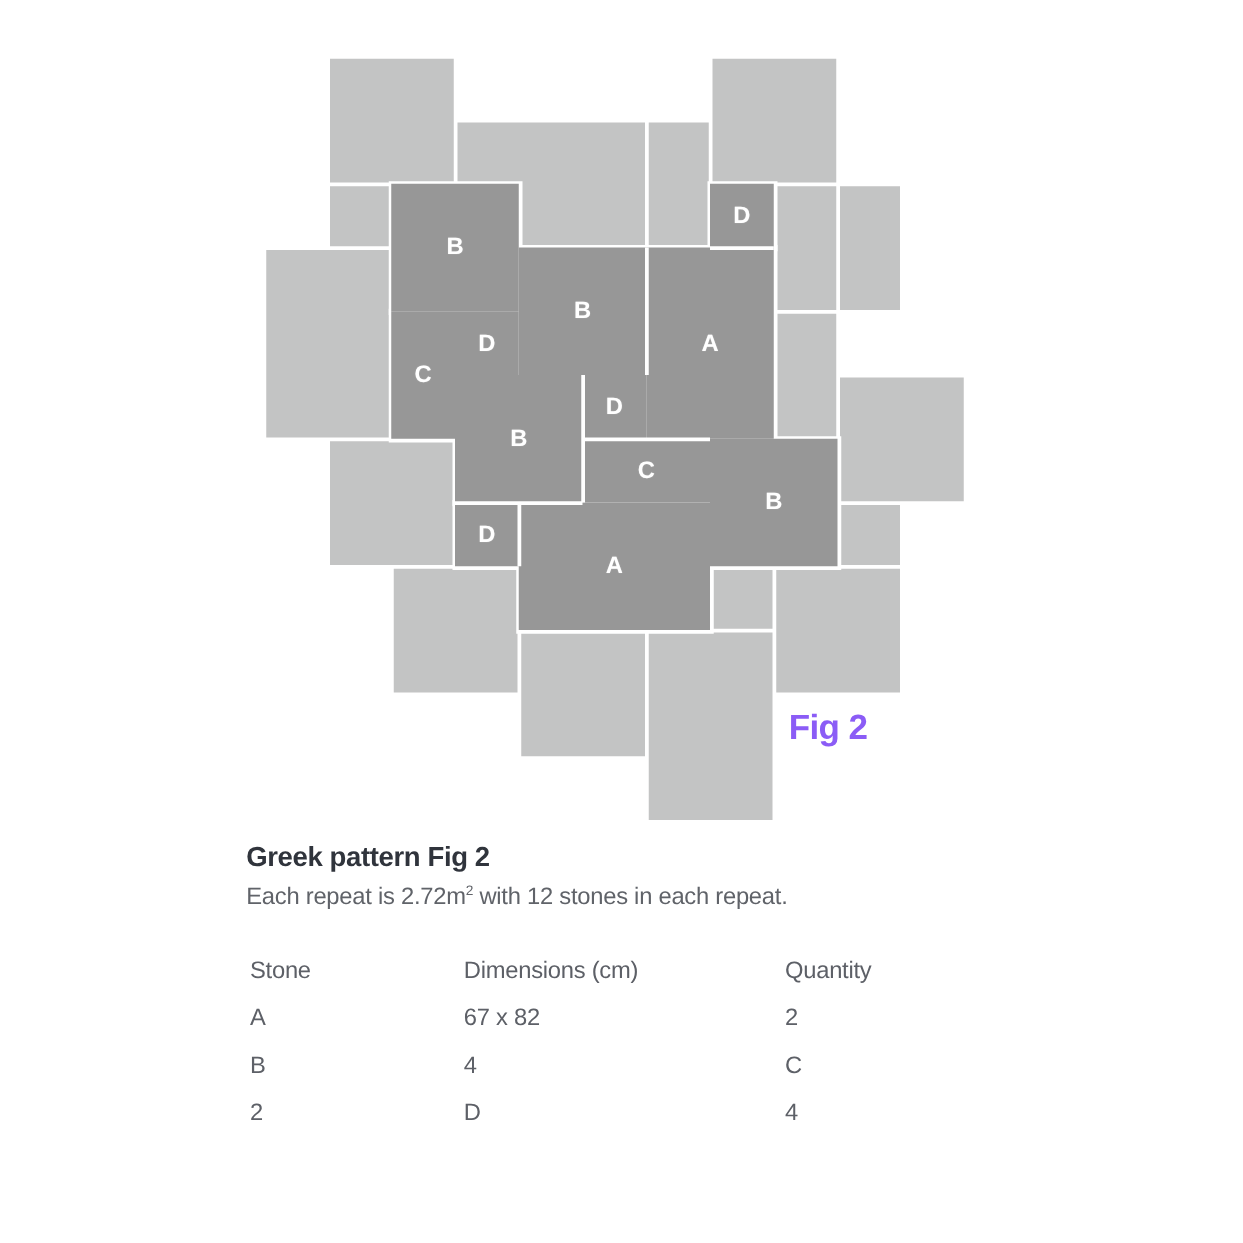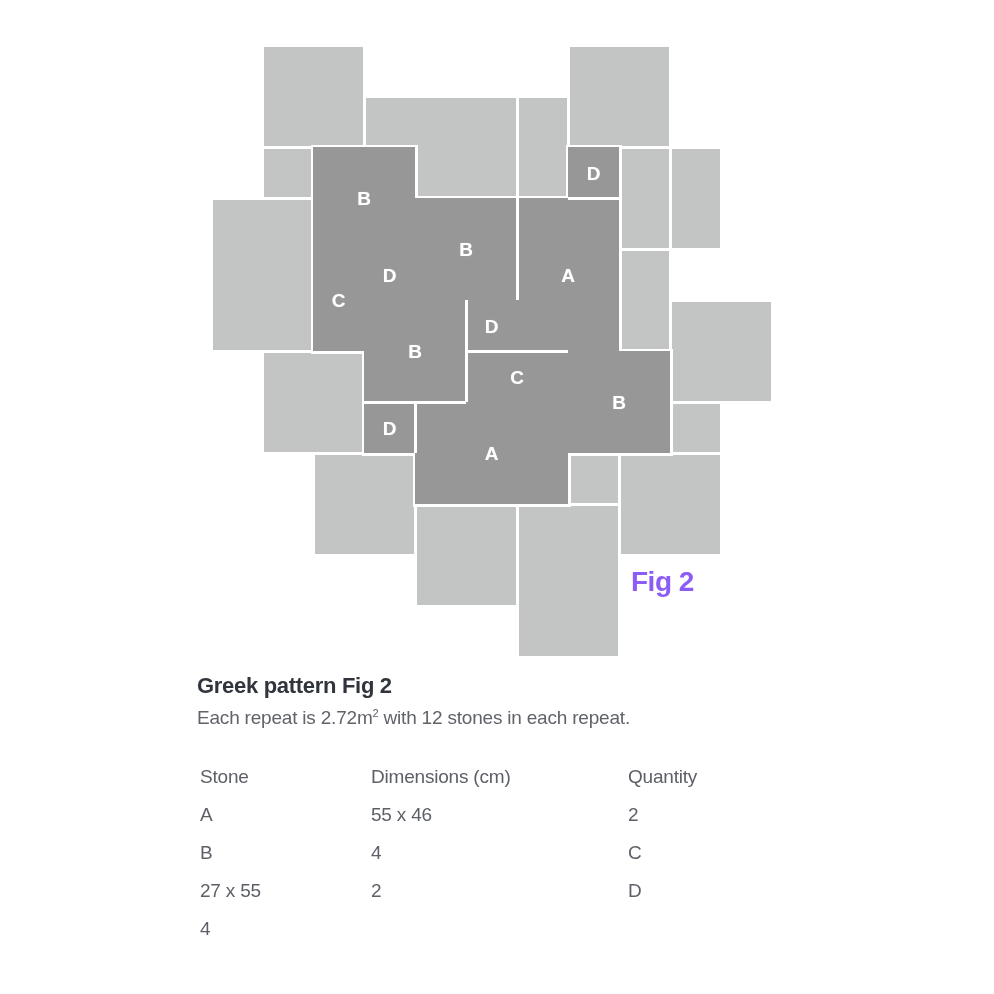--- a/index.html
+++ b/index.html
@@ -135,24 +135,23 @@
   <div class="desc">
     <span>Each repeat is 2.72m</span><sup>2</sup><span> with 12 stones in each repeat.</span>
   </div>
 
   <div class="stone-table">
 
   <div class="cell">Stone</div>
       <div class="cell">Dimensions (cm)</div>
       <div class="cell">Quantity</div>
       <div class="cell">A</div>
-      <div class="cell">55 x 46</div>
+      <div class="cell">67 x 82</div>
       <div class="cell">2</div>
       <div class="cell">B</div>
       <div class="cell">4</div>
       <div class="cell">C</div>
-      <div class="cell">27 x 55</div>
       <div class="cell">2</div>
       <div class="cell">D</div>
       <div class="cell">4</div>
     </div>
 
 </div>
 
 </body></html>

